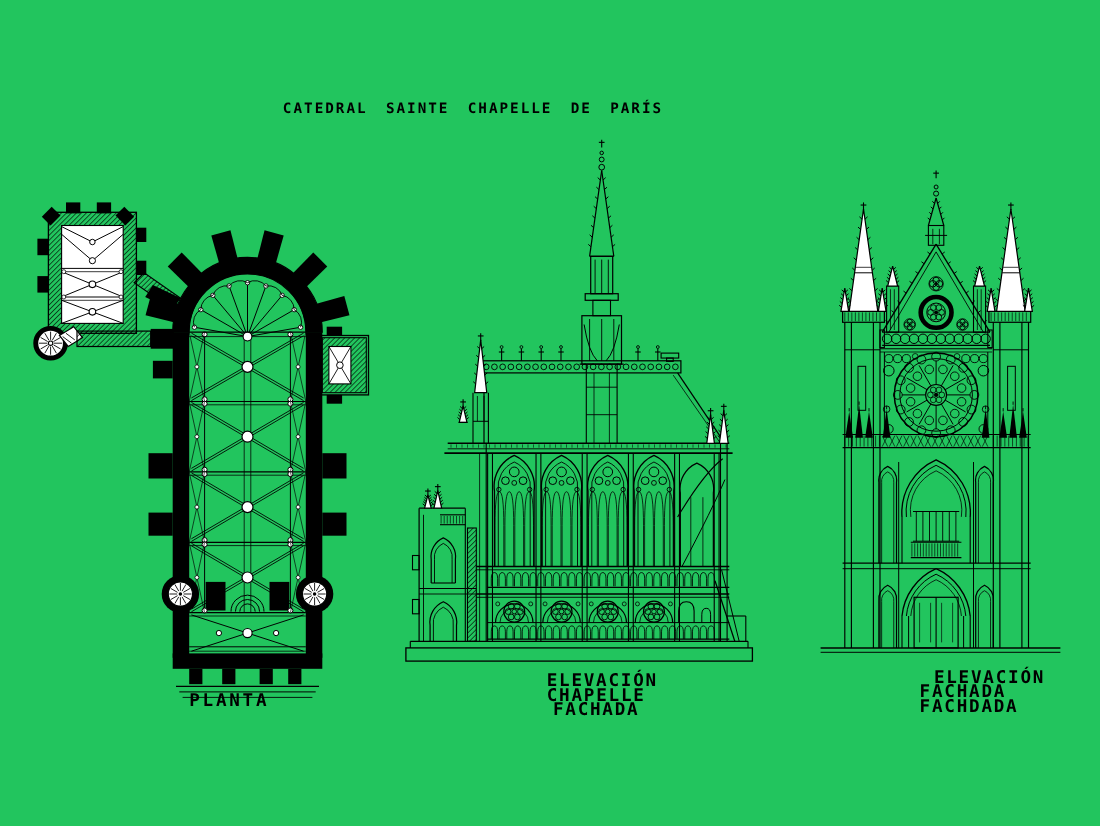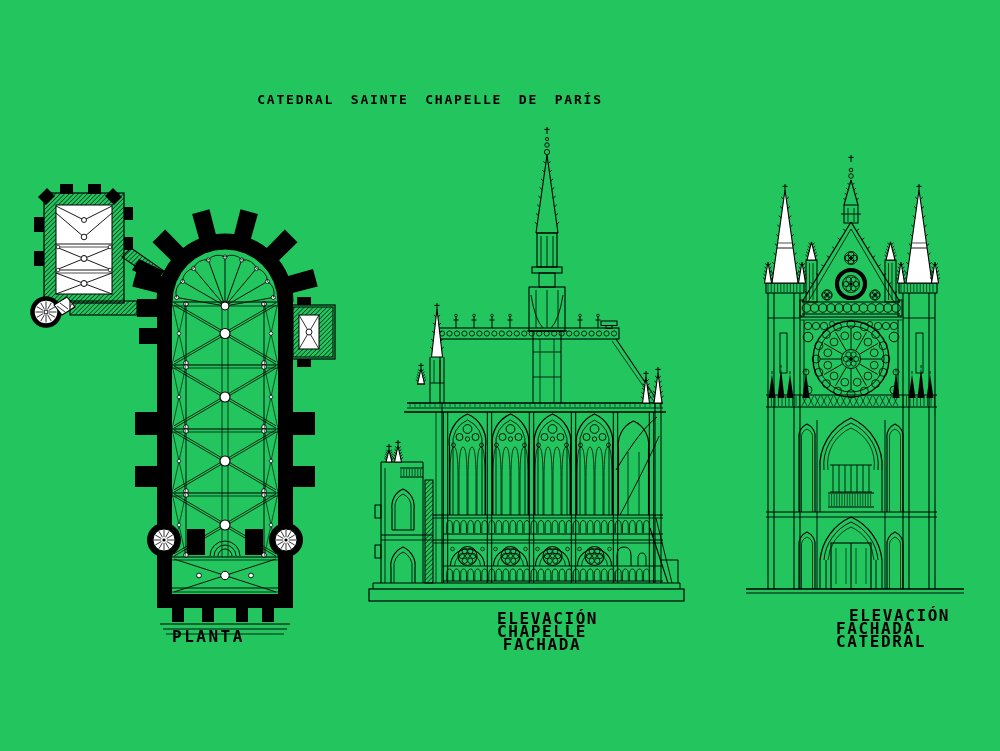--- a/index.html
+++ b/index.html
@@ -1141,15 +1141,15 @@
 
   <div class="lbl lbl-lateral">
     <div>ELEVACIÓN</div>
     <div>CHAPELLE</div>
     <div>FACHADA</div>
   </div>
 
   <div class="lbl lbl-principal">
     <div>ELEVACIÓN</div>
     <div>FACHADA</div>
-    <div>CATEDRAL</div>
+    <div>FACHDADA</div>
   </div>
 </div>
 
 </body></html>

